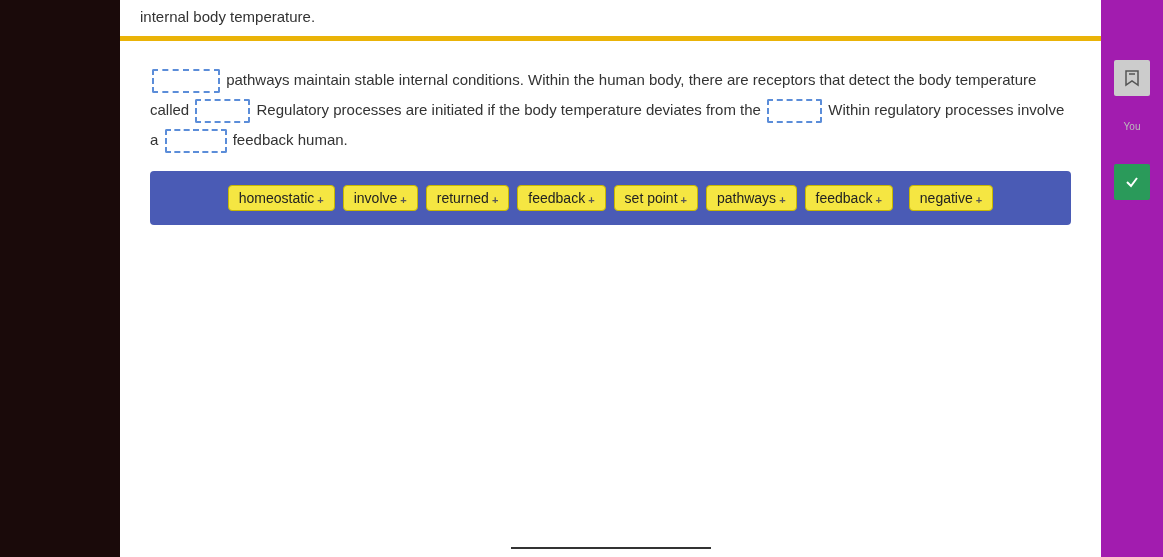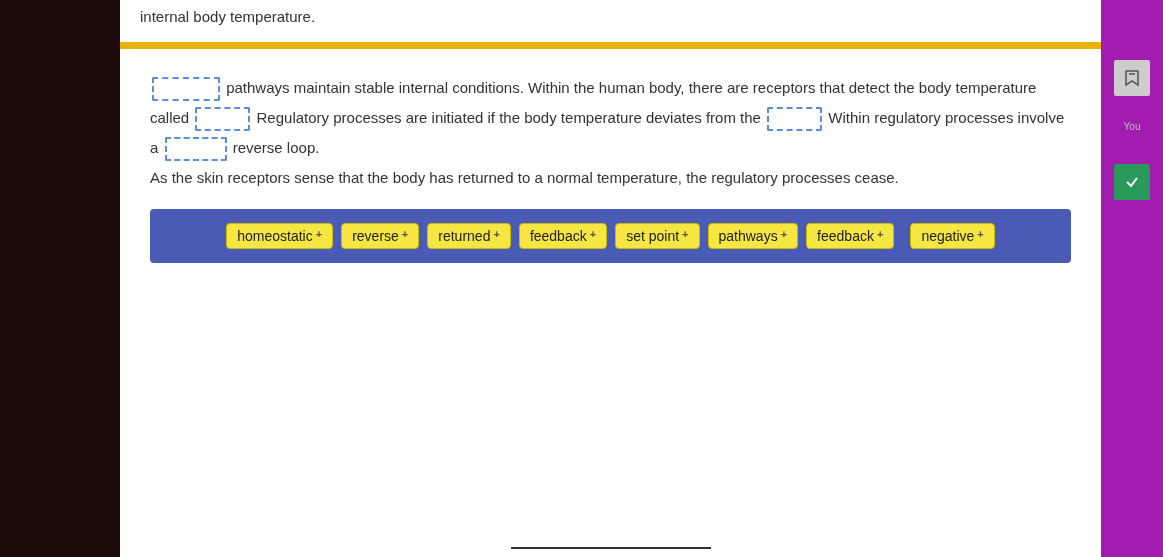--- a/index.html
+++ b/index.html
@@ -23,22 +23,22 @@
     .main-content {
       flex: 1;
       background: #ffffff;
       padding: 0;
       display: flex;
       flex-direction: column;
       position: relative;
     }
 
     .top-bar {
-      border-bottom: 7px solid #eab308;
-      padding: 8px 20px 16px 20px;
+      border-bottom: 5px solid #eab308;
+      padding: 8px 20px 10px 20px;
     }
 
     .top-text {
       font-size: 15px;
       color: #333;
       font-family: Arial, sans-serif;
     }
 
     .content-area {
       padding: 24px 30px 20px 30px;
@@ -102,21 +102,21 @@
       background: #f5e642;
       border: 1px solid #c8b800;
       border-radius: 4px;
       padding: 4px 10px;
       font-size: 14px;
       font-family: Arial, sans-serif;
       color: #222;
       cursor: pointer;
       position: relative;
       display: inline-flex;
-      align-items: flex-start;
+      align-items: flex-end;
     }
 
     .word-chip .plus {
       font-size: 11px;
       color: #555;
       margin-left: 3px;
       vertical-align: super;
       font-weight: bold;
     }
 
@@ -187,32 +187,31 @@
 
   <div class="content-area">
     <div class="paragraph">
       <span class="blank-box"></span>
       <span> pathways maintain stable internal conditions. Within the human body, there are receptors that detect the body temperature called </span>
       <span class="blank-box-sm"></span>
       <span> Regulatory processes are initiated if the body temperature deviates from the </span>
       <span class="blank-box-sm"></span>
       <span> Within regulatory processes involve a </span>
       <span class="blank-box-med"></span>
-      <span> reverse loop.</span>
+      <span> feedback human.</span>
       <br>
-      <span>As the skin receptors sense that the body has returned to a normal temperature, the regulatory processes cease.</span>
     </div>
 
     <div class="word-bank">
       <span class="word-chip">
         <span>homeostatic</span>
         <span class="plus">+</span>
       </span>
       <span class="word-chip">
-        <span>reverse</span>
+        <span>involve</span>
         <span class="plus">+</span>
       </span>
       <span class="word-chip">
         <span>returned</span>
         <span class="plus">+</span>
       </span>
       <span class="word-chip">
         <span>feedback</span>
         <span class="plus">+</span>
       </span>

